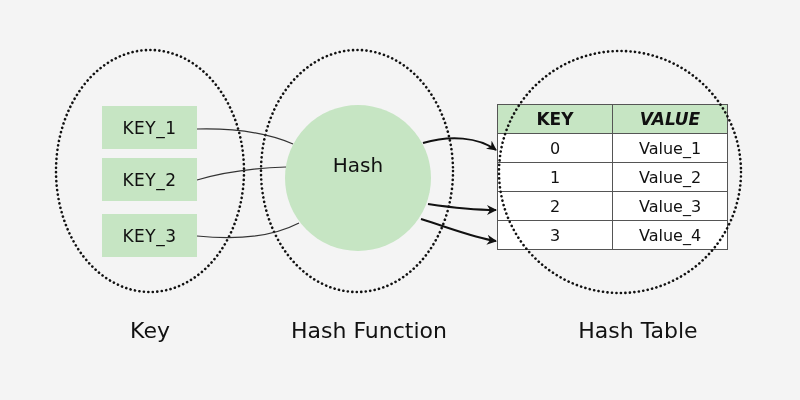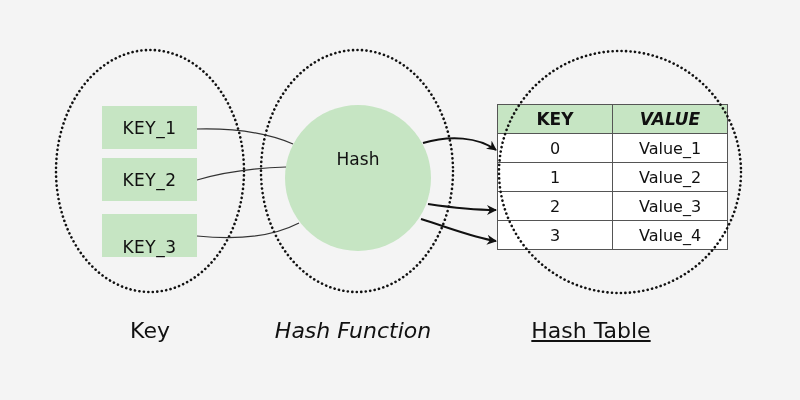--- a/index.html
+++ b/index.html
@@ -10,22 +10,22 @@
       position: relative;
     }
     #stage { position: absolute; left: 0; top: 0; width: 800px; height: 400px; }
     .key-box {
       position: absolute; left: 102px; width: 95px; height: 43px;
       background: #c6e5c3; color: #111;
       display: flex; align-items: center; justify-content: center;
       font-size: 17px; letter-spacing: 0.5px;
     }
     .hash-circle-label {
-      position: absolute; left: 285px; top: 148px; width: 146px;
-      text-align: center; font-size: 17px; line-height: 22px; color: #111;
+      position: absolute; left: 285px; top: 154px; width: 146px;
+      text-align: center; font-size: 20px; line-height: 22px; color: #111;
     }
     .hash-table {
       position: absolute; left: 497px; top: 104px;
       border-collapse: collapse; font-size: 16px; color: #111;
     }
     .hash-table td, .hash-table th {
       border: 1.3px solid #555; height: 28px; padding: 0; text-align: center;
       background: #fff; font-weight: normal;
     }
     .hash-table th {
@@ -61,21 +61,21 @@
   <path d="M428,204 C455,208 478,210 496,210" fill="none" stroke="#111" stroke-width="2" marker-end="url(#arrowhead)"></path>
   <path d="M421,219 C450,228 475,238 496,241" fill="none" stroke="#111" stroke-width="2" marker-end="url(#arrowhead)"></path>
 </svg>
 
 <div class="key-box" style="top:106px;text-align:right;">
   <span>KEY_1</span>
 </div>
 <div class="key-box" style="top:158px;">
   <span>KEY_2</span>
 </div>
-<div class="key-box" style="top:214px;align-items:flex-end;">
+<div class="key-box" style="top:214px;">
   <span>KEY_3</span>
 </div>
 
 <div class="hash-circle-label">
   <div>Hash</div>
 </div>
 
 <table class="hash-table">
   <thead>
     <tr>
@@ -101,14 +101,14 @@
       <td>Value_4</td>
     </tr>
   </tbody>
 </table>
 
 <svg style="position:absolute;left:0;top:0;pointer-events:none;" width="800" height="400">
   <ellipse cx="620" cy="172" rx="121" ry="121" fill="none" stroke="#111" stroke-width="2.6" stroke-dasharray="0.1 4.4" stroke-linecap="round"></ellipse>
 </svg>
 
 <div class="section-label" style="left:100px;width:100px;">Key</div>
-<div class="section-label" style="left:248px;width:210px;font-style:italic;">Hash Function</div>
-<div class="section-label" style="left:491px;width:200px;text-decoration:underline;">Hash Table</div>
+<div class="section-label" style="left:264px;width:210px;">Hash Function</div>
+<div class="section-label" style="left:538px;width:200px;">Hash Table</div>
 
 </body></html>

